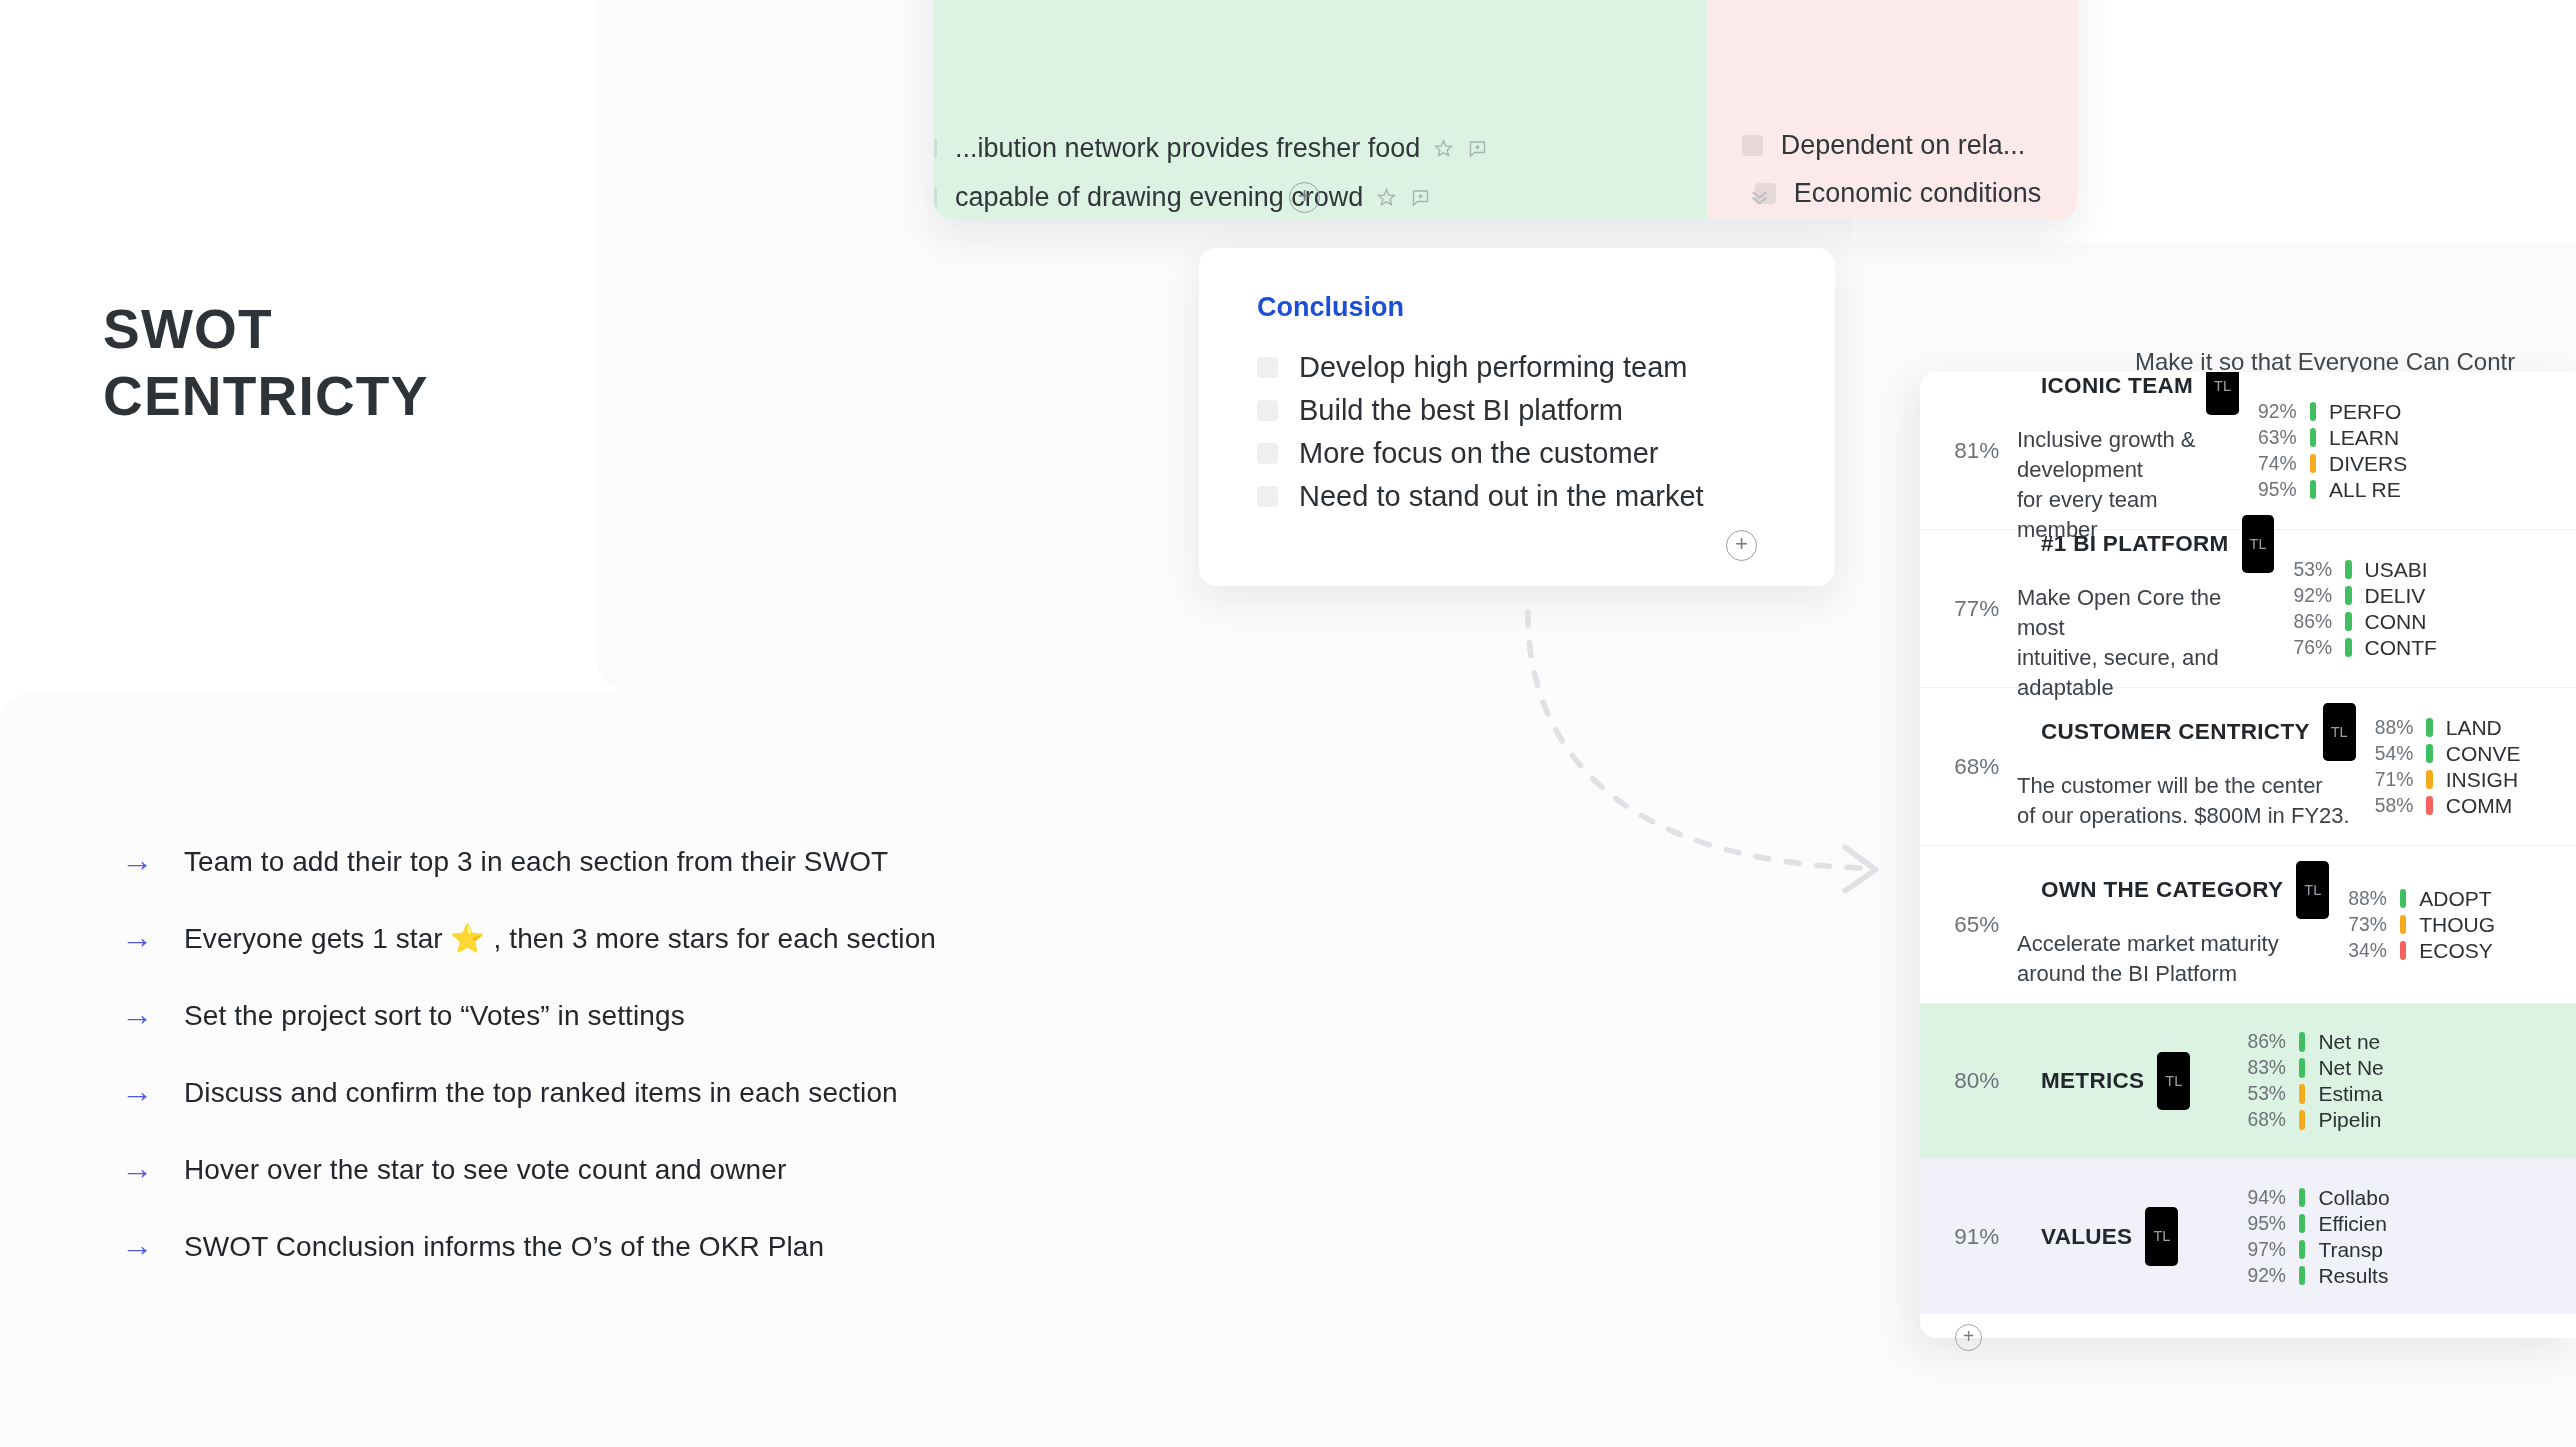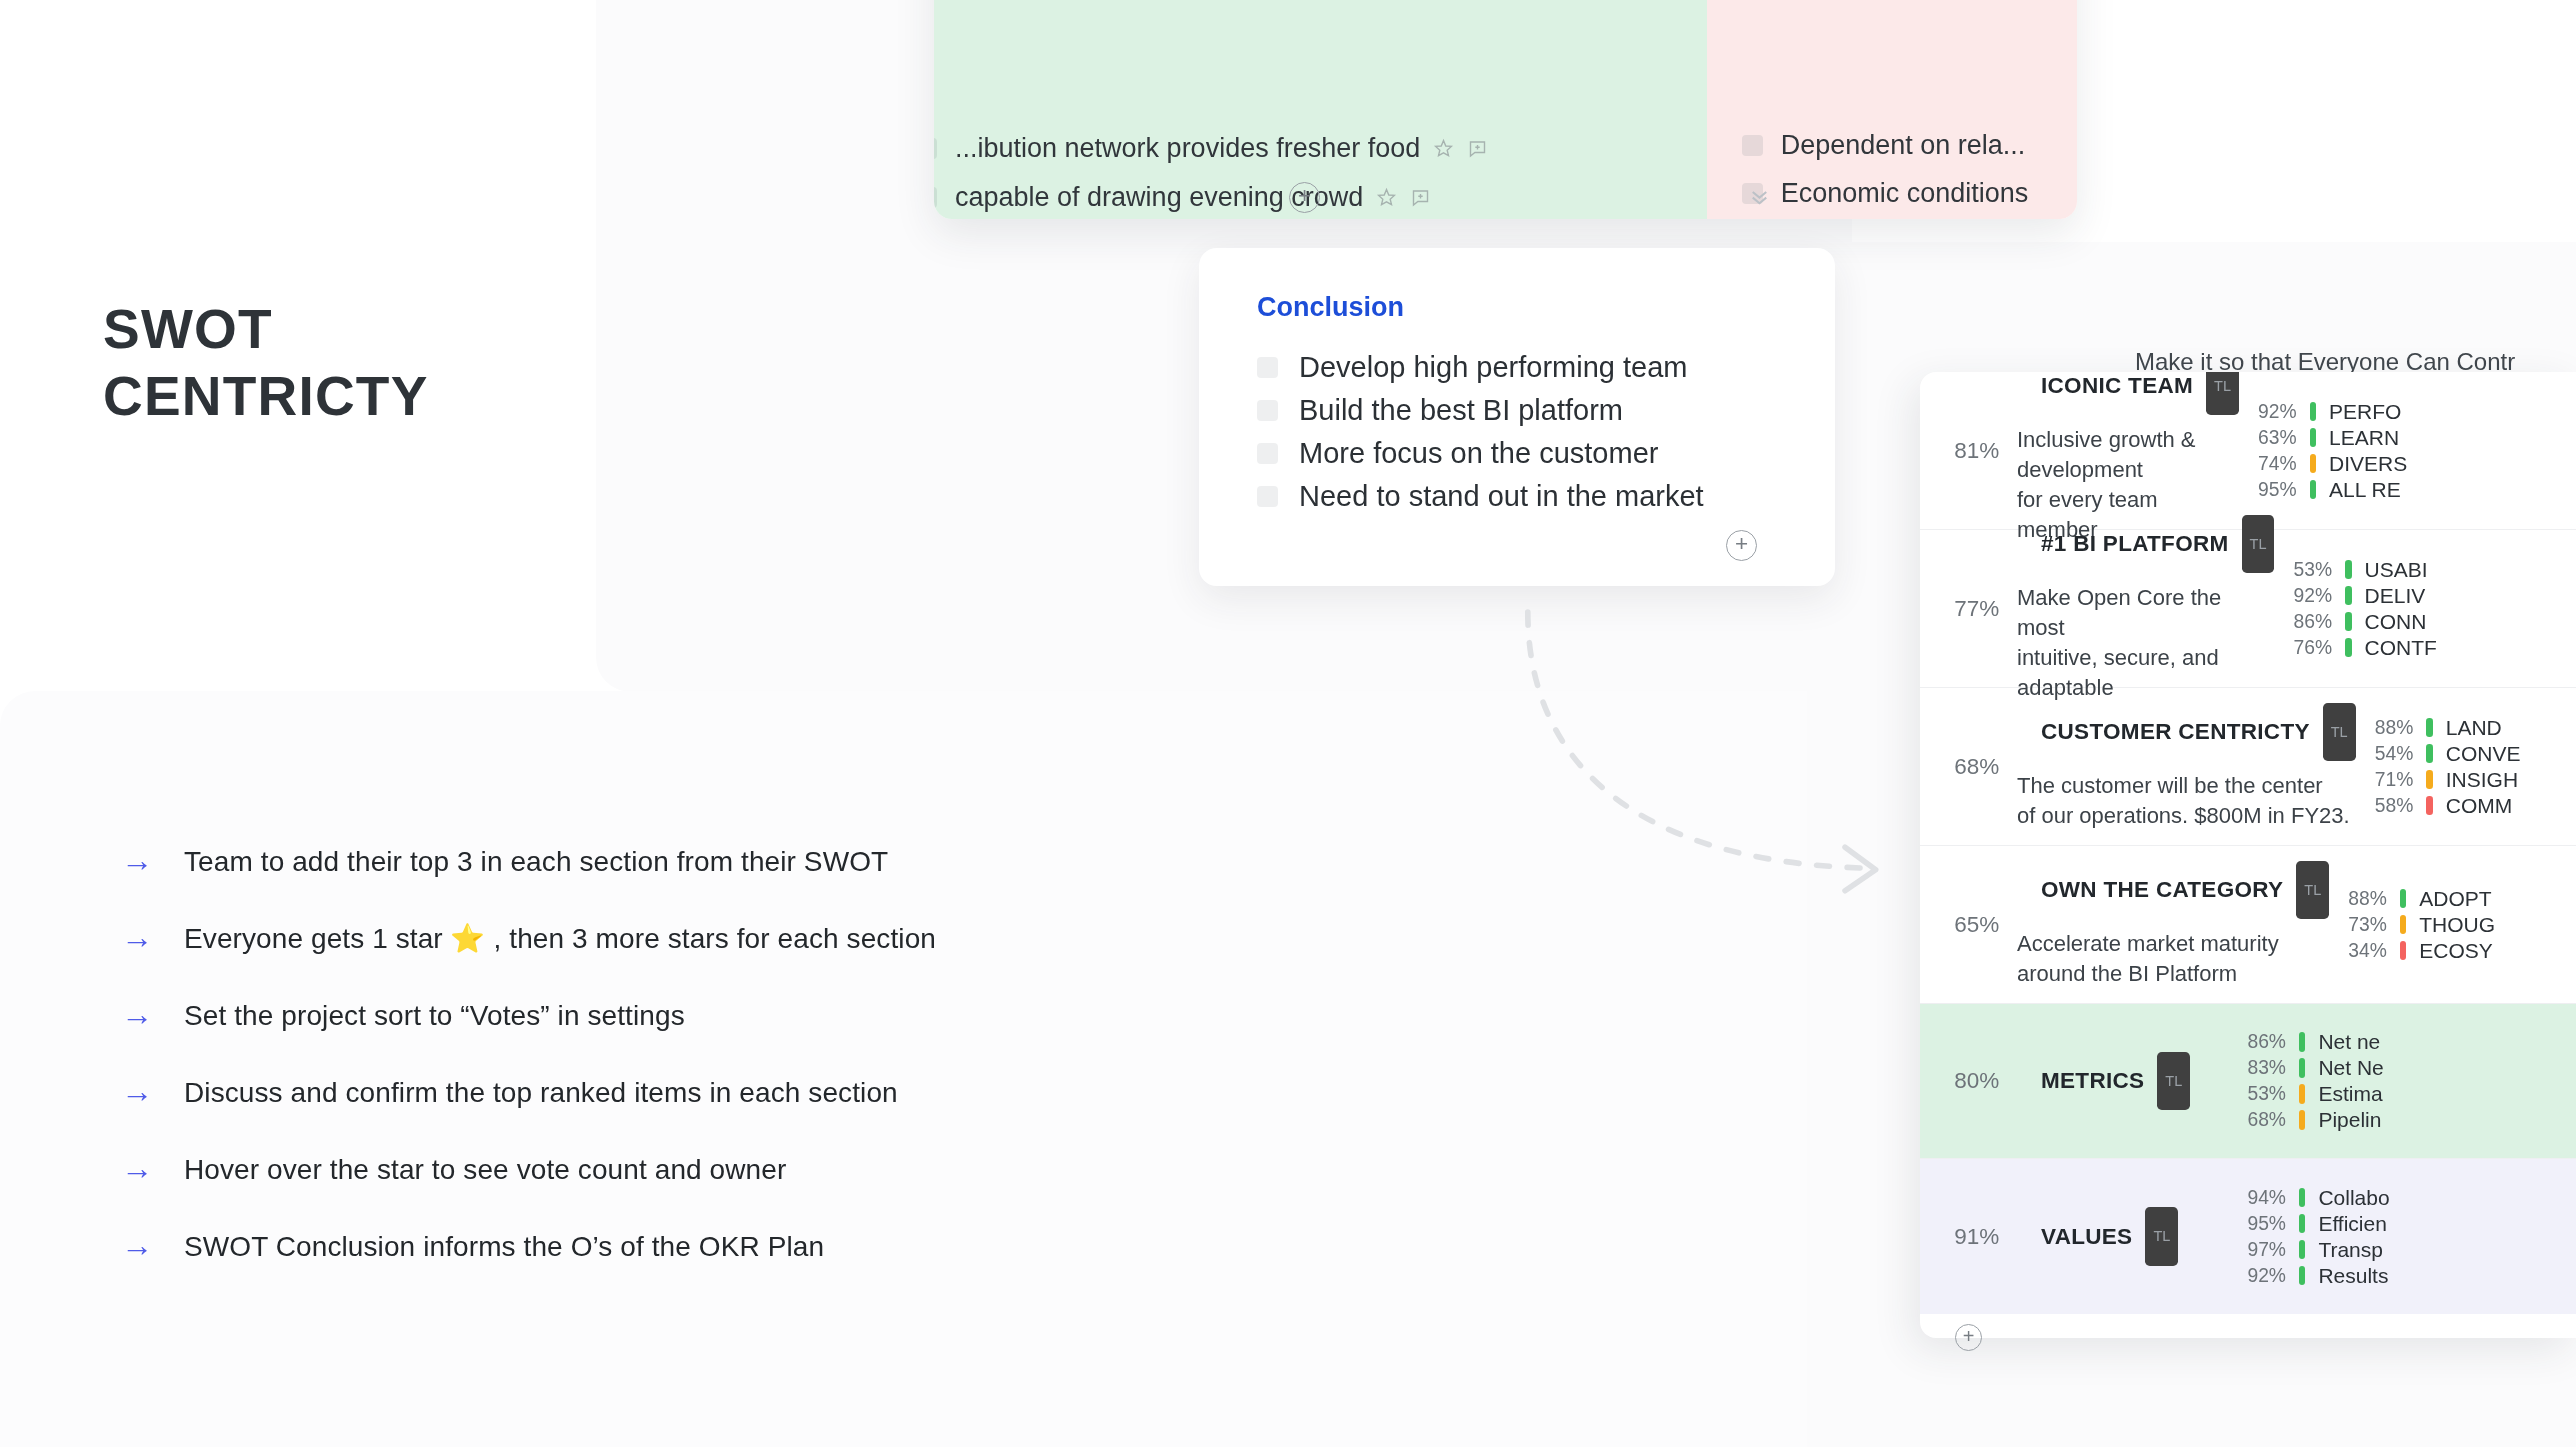--- a/index.html
+++ b/index.html
@@ -101,21 +101,21 @@
   .swot-item .s-cb {
     width: 21px; height: 21px;
     border-radius: 4px;
     background: rgba(120,128,138,0.16);
     margin-right: 17.7px;
     flex: 0 0 auto;
   }
   .s-row1 { left: -17.7px; top: 230px; }
   .s-row2 { left: -17.7px; top: 279px; }
   .w-row1 { left: 35px; top: 227px; }
-  .w-row2 { left: 35px; top: 275px; }
+  .w-row2 { left: 48px; top: 275px; }
 
   .icon-inline {
     display: inline-flex;
     align-items: center;
     margin-left: 13px;
     opacity: .55;
   }
   .icon-inline svg { display: block; }
 
   .plus-circle {
@@ -225,21 +225,21 @@
   .okr-obj-name {
     font-size: 22.5px;
     font-weight: 700;
     letter-spacing: 0.3px;
     color: #22272c;
     white-space: nowrap;
     margin-left: 24px;
   }
   .okr-tl {
     margin-left: 13px;
-    background: #404040;
+    background: #000000;
     color: #9aa0a6;
     font-size: 14.5px;
     padding: 22px 8px;
     border-radius: 4.8px;
     line-height: 1;
   }
   .okr-obj-desc {
     font-size: 22px;
     line-height: 1.36;
     color: #3c4248;

